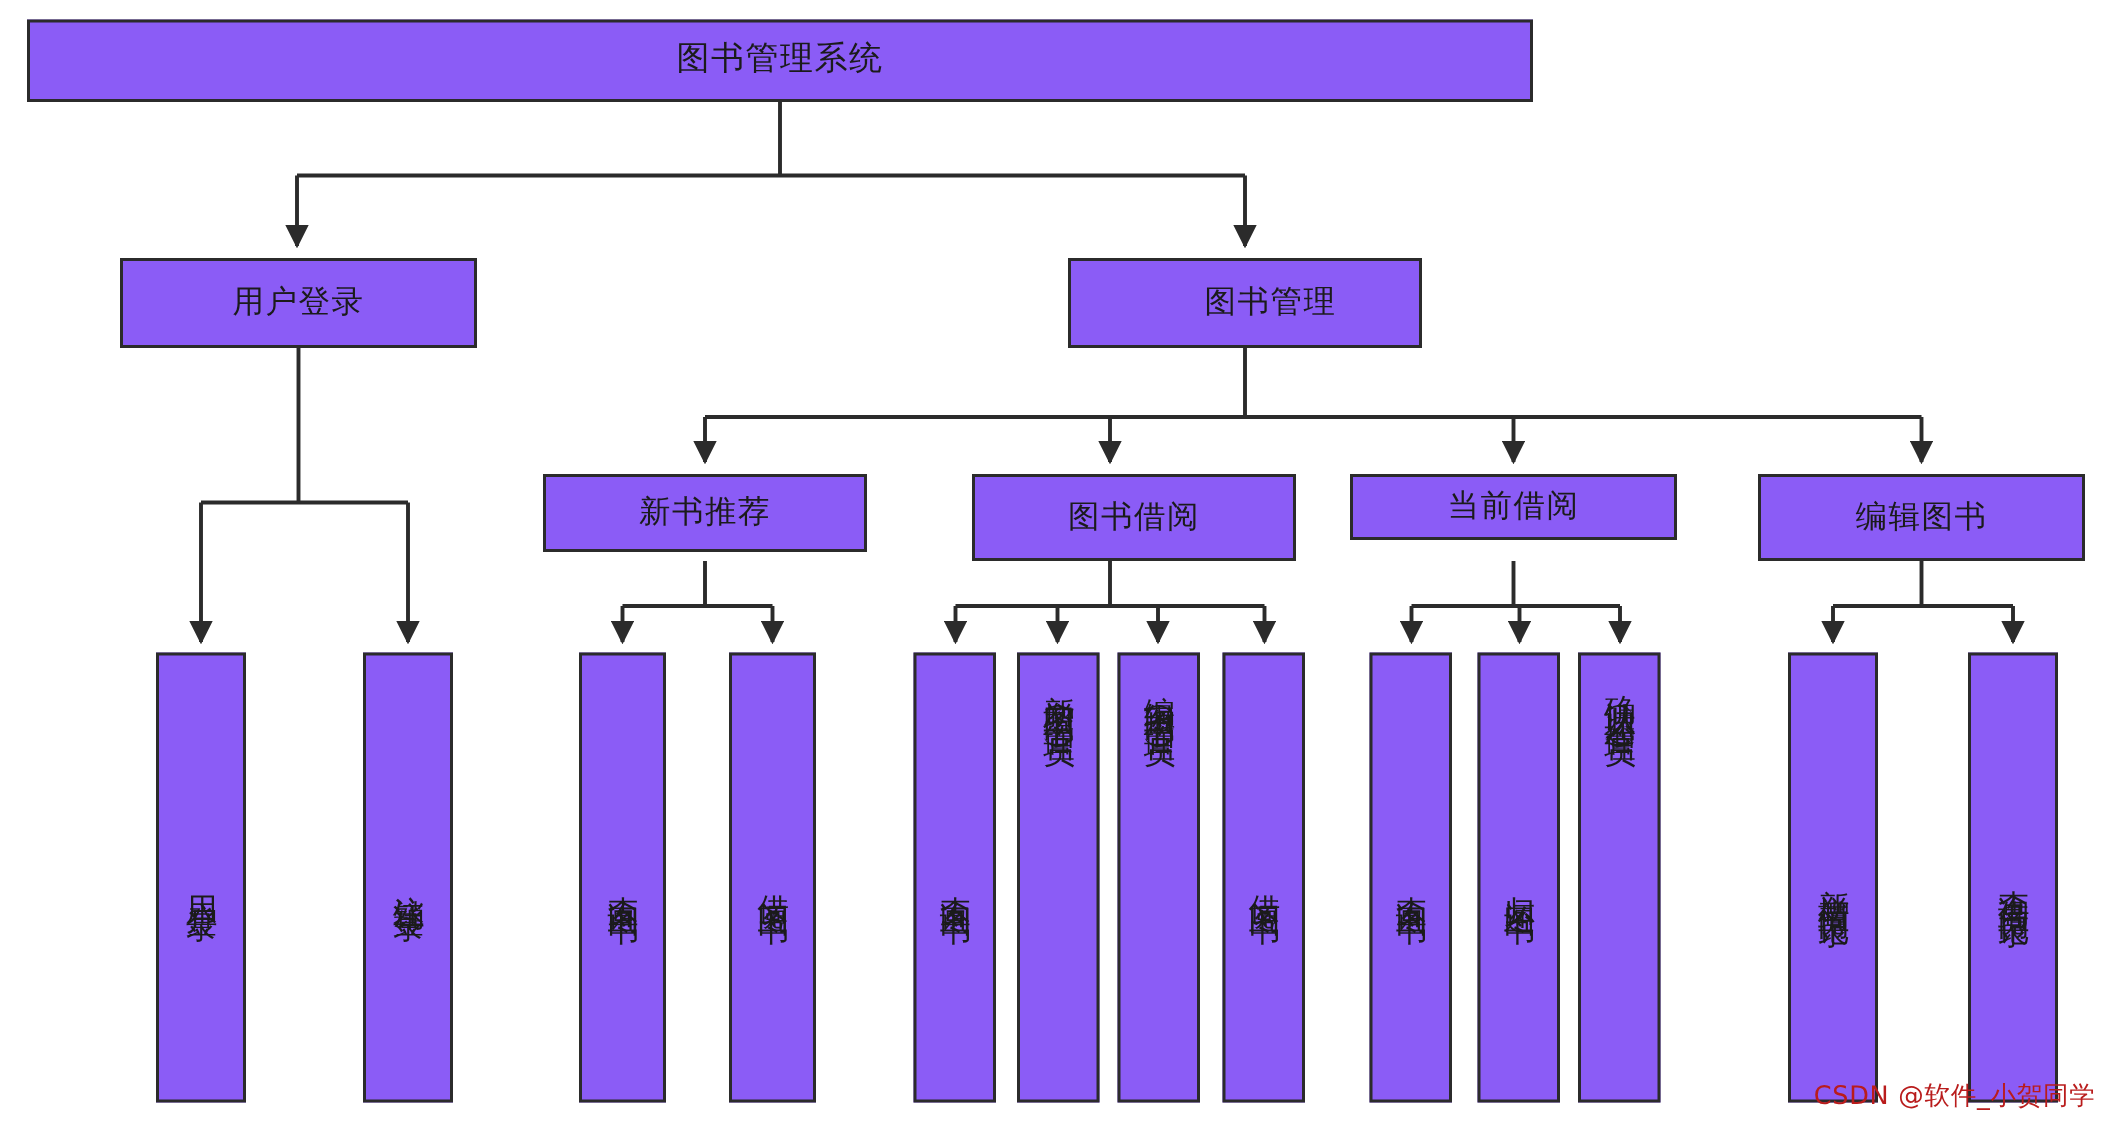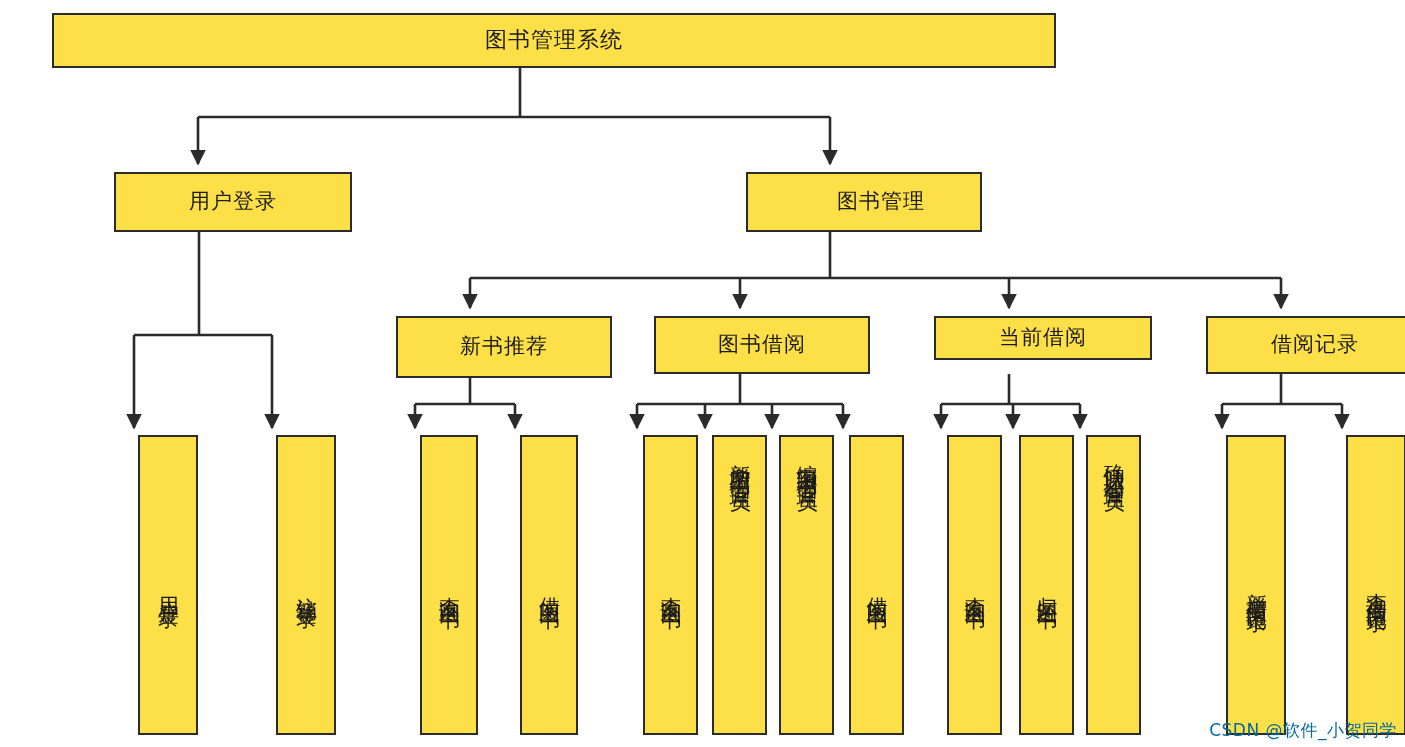--- a/index.html
+++ b/index.html
@@ -20,26 +20,25 @@
     left: 0;
     top: 0;
     width: 1405px;
     height: 747px;
     pointer-events: none;
   }
   .node {
     position: absolute;
     box-sizing: border-box;
     border: 2.5px solid #2b2b2b;
-    background: #fde047;
+    background: #8b5cf6;
     display: flex;
     align-items: center;
     justify-content: center;
     color: #1b1b1b;
-    margin-left: 34px;
   }
   .node.horiz {
     font-size: 21px;
     letter-spacing: 1px;
     line-height: 1.2;
     text-align: center;
   }
   .node.root {
     font-size: 22px;
   }
@@ -66,21 +65,21 @@
   }
   .leaf-inner.top {
     align-items: flex-start;
     padding-top: 4px;
   }
   #watermark {
     position: absolute;
     right: 8px;
     bottom: 5px;
     font-size: 17px;
-    color: #0369a1;
+    color: #b91c1c;
     letter-spacing: 0.5px;
     white-space: nowrap;
     font-family: "DejaVu Sans", "Liberation Sans", sans-serif;
   }
 </style>
 </head>
 <body>
 
 <div id="canvas">
 
@@ -141,31 +140,31 @@
     <span>图书管理系统</span>
   </div>
 
   <div class="node horiz" style="left:80px; top:172px; width:238px; height:60px;">
     <span>用户登录</span>
   </div>
   <div class="node horiz" style="left:712px; top:172px; width:236px; height:60px;padding-left:34px;">
     <span>图书管理</span>
   </div>
 
-  <div class="node horiz" style="left:362px; top:316px; width:216px; height:62px;">
+  <div class="node horiz" style="left:362px; top:316px; width:216px; height:52px;">
     <span>新书推荐</span>
   </div>
-  <div class="node horiz" style="left:620px; top:316px; width:216px; height:58px;">
+  <div class="node horiz" style="left:648px; top:316px; width:216px; height:58px;">
     <span>图书借阅</span>
   </div>
   <div class="node horiz" style="left:900px; top:316px; width:218px; height:44px;">
     <span>当前借阅</span>
   </div>
   <div class="node horiz" style="left:1172px; top:316px; width:218px; height:58px;">
-    <span>借阅记录</span>
+    <span>编辑图书</span>
   </div>
 
   <div class="node leaf" style="left:104px; top:435px; width:60px; height:300px;">
     <div class="leaf-inner">
       <span class="vtext">用户登录</span>
     </div>
   </div>
   <div class="node leaf" style="left:242px; top:435px; width:60px; height:300px;">
     <div class="leaf-inner">
       <span class="vtext">注销登录</span>

